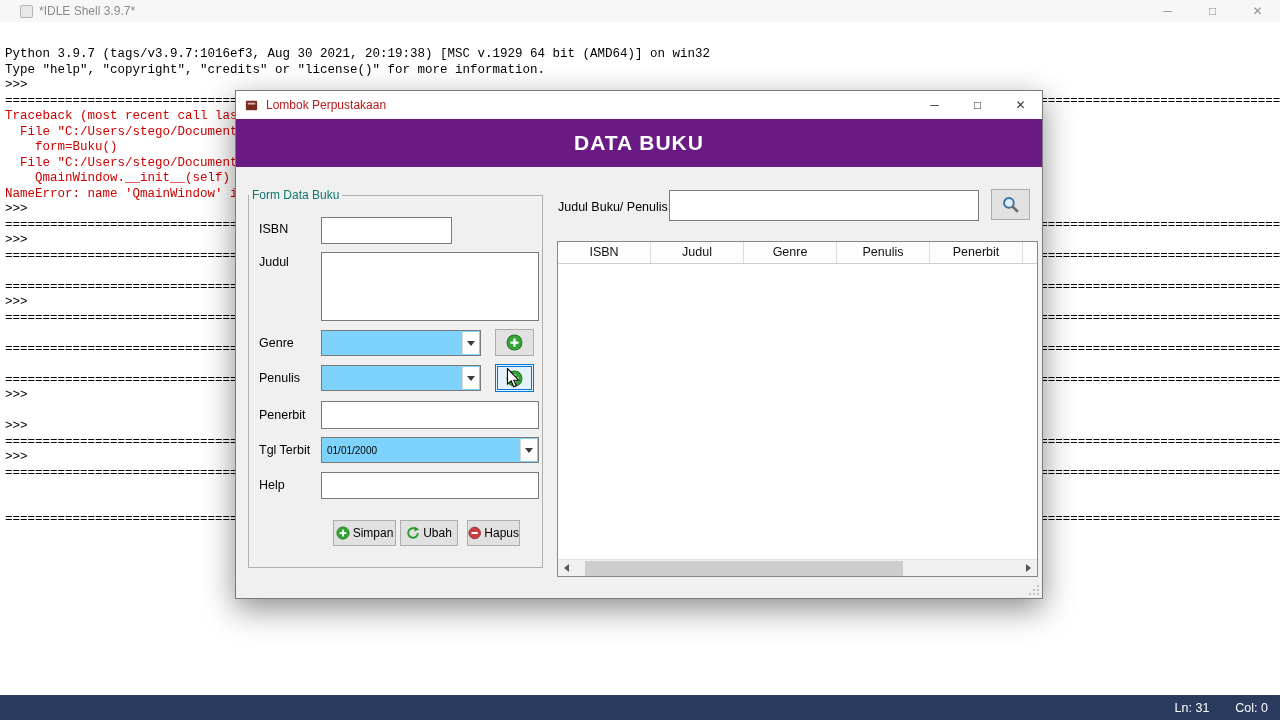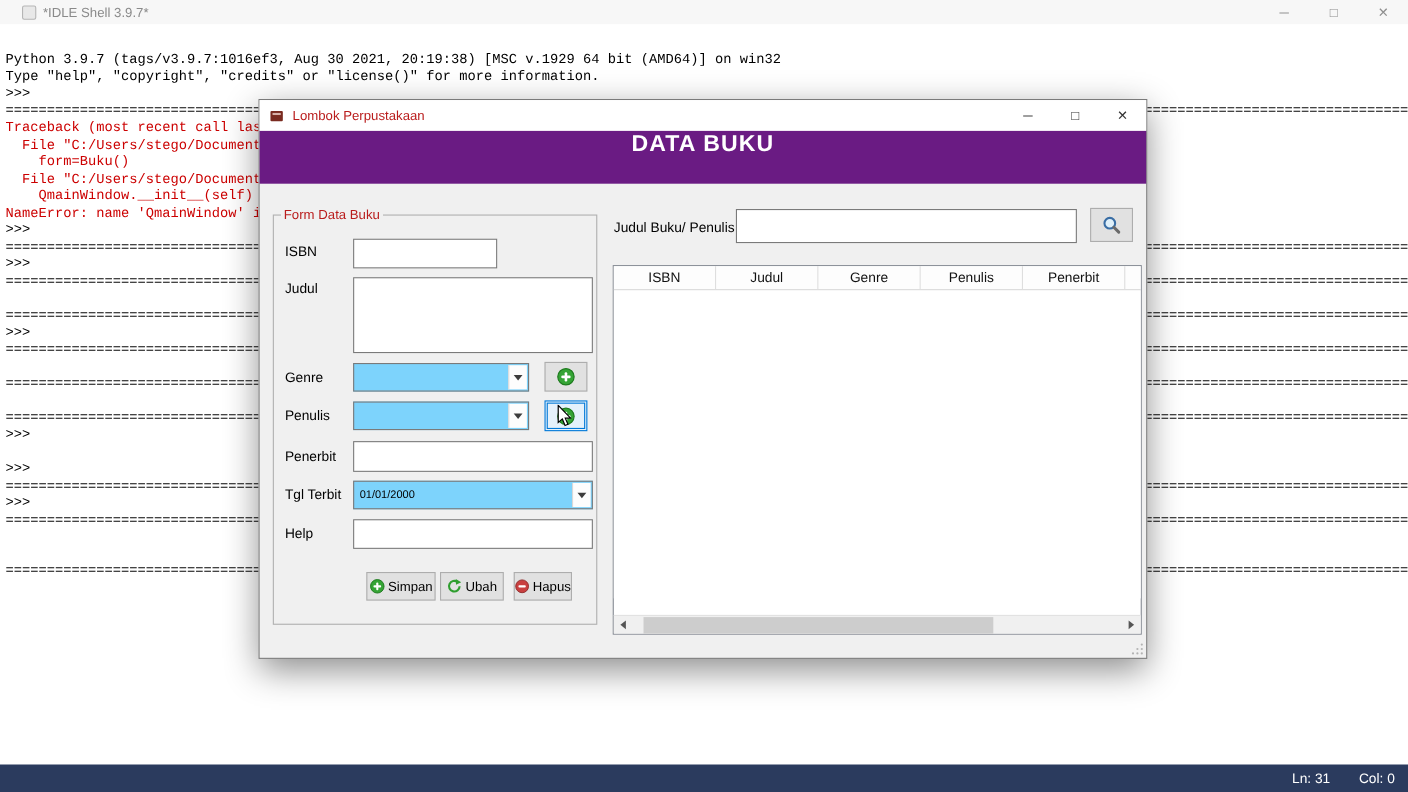--- a/index.html
+++ b/index.html
@@ -29,26 +29,26 @@
   
   .dialog { position:absolute; left:235px; top:90px; width:808px; height:509px; background:#f0f0f0;
     border:1px solid #7a7a7a; box-shadow:0 10px 30px rgba(0,0,0,.45); z-index:10; }
   .dlg-titlebar { position:absolute; left:0; top:0; right:0; height:28px; background:#ffffff;
     display:flex; align-items:center; padding-left:8px; gap:7px; }
   .dlg-title { font-size:12px; color:#b91c1c; }
   .dlg-controls { position:absolute; right:0; top:0; height:28px; display:flex; }
   .dlg-btn { width:43px; height:28px; display:flex; align-items:center; justify-content:center;
     color:#333; font-size:12px; cursor:default; }
   .dlg-header { position:absolute; left:0; top:28px; right:0; height:48px;
-    background:var(--header-purple,#6a1b83); display:flex; justify-content:center; }
+    background:var(--header-purple,#6a1b83); display:flex; align-items:center; justify-content:center; }
   .dlg-header-title { color:#fff; font-weight:bold; font-size:21px; letter-spacing:1px; }
 
   .form-group { position:absolute; left:12px; top:97px; width:295px; height:380px;
     border:1px solid #b0b0b0; }
-  .form-group legend { font-size:12px; color:#b91c1c; margin-left:6px; padding:0 3px; }
+  .form-group legend { font-size:12px; color:#0f766e; padding:0 3px; }
 
   .fld-label { position:absolute; font-size:12.5px; color:#000; }
   .txt { position:absolute; border:1px solid #7a7a7a; background:#fff; font-size:13px;
     font-family:"Liberation Sans",sans-serif; padding:2px 4px; outline:none; }
   .combo { position:absolute; border:1px solid #7a7a7a; background:#7dd3fc; font-size:10px;
     display:flex; align-items:center; padding-left:5px; color:#000; }
   .combo-arrow { position:absolute; right:1px; top:1px; bottom:1px; width:17px; background:#fdfdfd;
     border-left:1px solid #d8d8d8; display:flex; align-items:center; justify-content:center; }
   .tri-down { width:0; height:0; border-left:4px solid transparent; border-right:4px solid transparent;
     border-top:5px solid #3c3c3c; }

